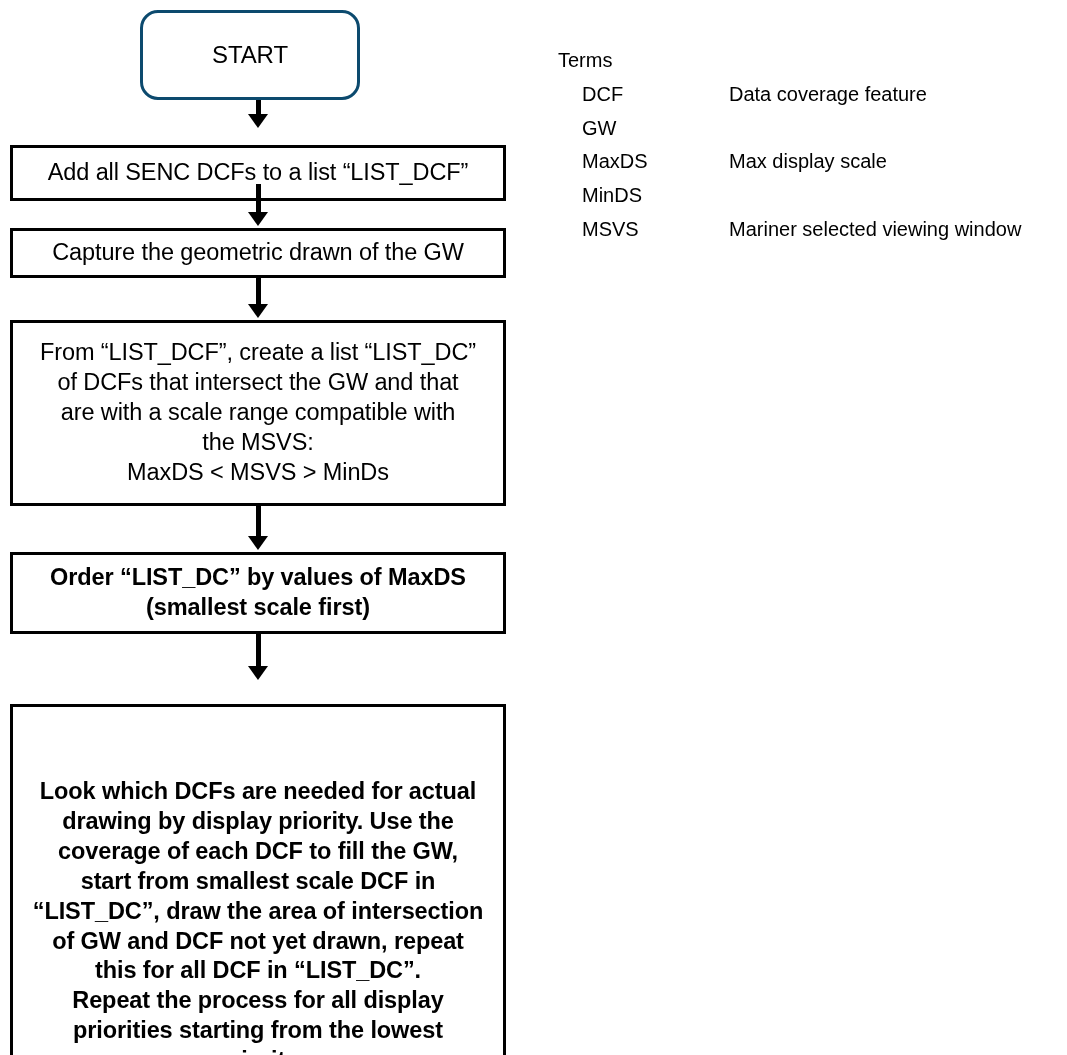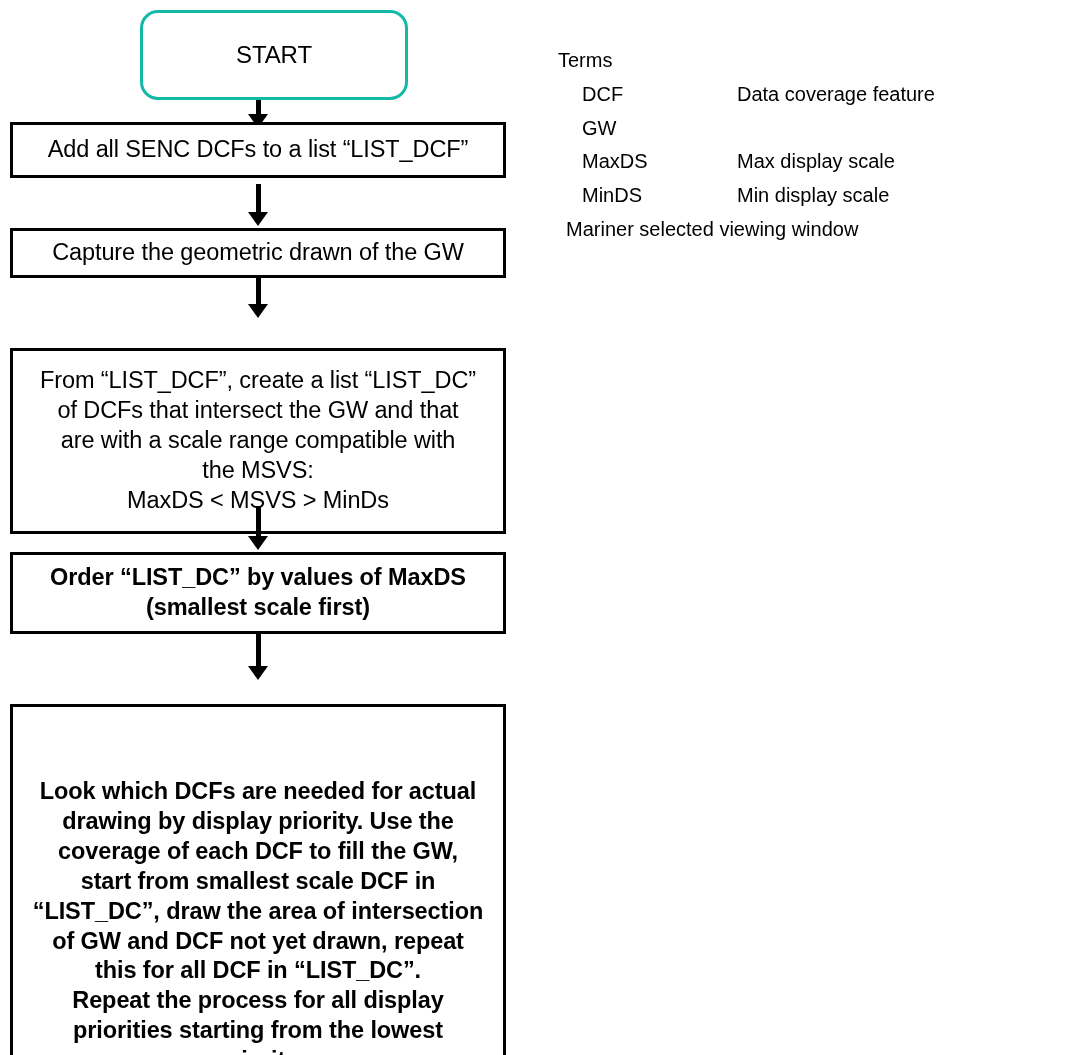--- a/index.html
+++ b/index.html
@@ -41,37 +41,37 @@
     line-height: 1.27;
     font-size: 23.5px;
     letter-spacing: -0.1px;
     padding: 0 10px;
   }
 
   
   #node-start {
     left: 140px;
     top: 10px;
-    width: 268px;
+    width: 220px;
     height: 90px;
-    border: 3px solid #14b8a6;
+    border: 3px solid #0c4a6e;
     border-radius: 18px;
     justify-content: center;
   }
   #node-start .node-text { font-size: 24px; }
 
   
   .proc {
     border: 3px solid #000000;
     left: 10px;
     width: 496px;
   }
-  #node-p1 { top: 122px;  height: 56px; }
+  #node-p1 { top: 145px;  height: 56px; }
   #node-p2 { top: 228px;  height: 50px; }
-  #node-p3 { top: 320px;  height: 186px; margin-top: 28px; }
+  #node-p3 { top: 320px;  height: 186px; }
   #node-p4 { top: 552px;  height: 82px; font-weight: bold; }
   #node-p5 { top: 704px;  height: 445px; font-weight: bold; }
 
   
   .conn {
     position: absolute;
     left: 256px;
     width: 5px;
     background: #000000;
   }
@@ -113,21 +113,21 @@
   .term-row {
     display: flex;
     align-items: baseline;
   }
   .term-abbr {
     display: inline-block;
     width: 147px;
     flex: 0 0 147px;
     margin-left: 24px;
   }
-  .term-def { display: inline-block; white-space: nowrap; margin-left: 8px; }
+  .term-def { display: inline-block; white-space: nowrap; }
 </style>
 </head>
 <body>
 
 <div id="flow">
 
   <div class="node" id="node-start">
     <span class="node-text">START</span>
   </div>
 
@@ -191,18 +191,18 @@
   </div>
   <div class="term-row">
     <span class="term-abbr">GW</span>
   </div>
   <div class="term-row">
     <span class="term-abbr">MaxDS</span>
     <span class="term-def">Max display scale</span>
   </div>
   <div class="term-row">
     <span class="term-abbr">MinDS</span>
-    <span class="term-def">Min display scale</span>
-  </div>
-  <div class="term-row">
+  </div>
+  <div class="term-row">
+    <span class="term-abbr">MSVS</span>
     <span class="term-def">Mariner selected viewing window</span>
   </div>
 </div>
 
 </body></html>

